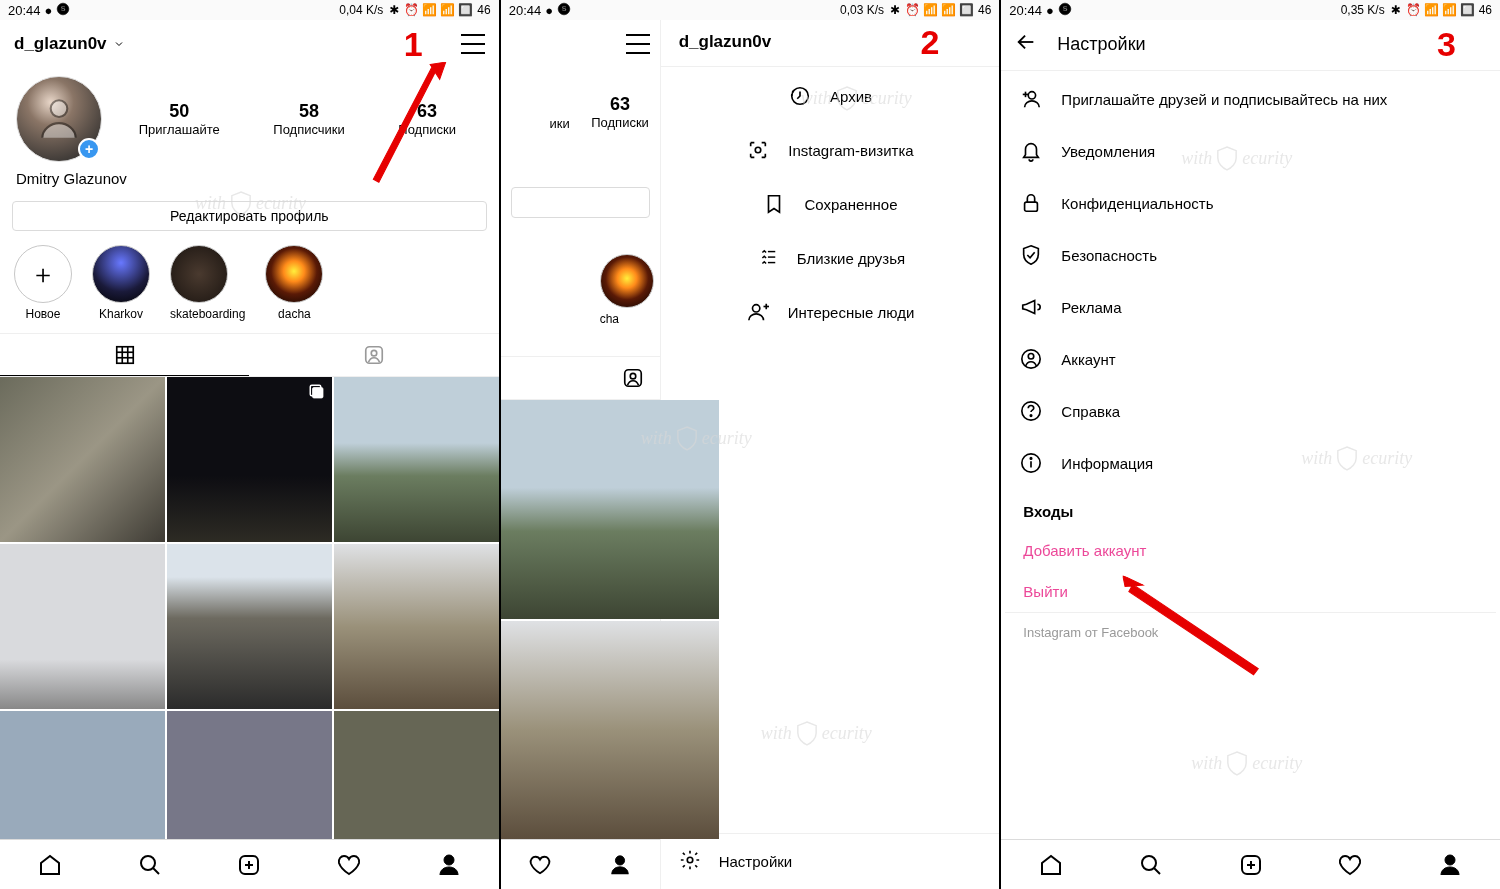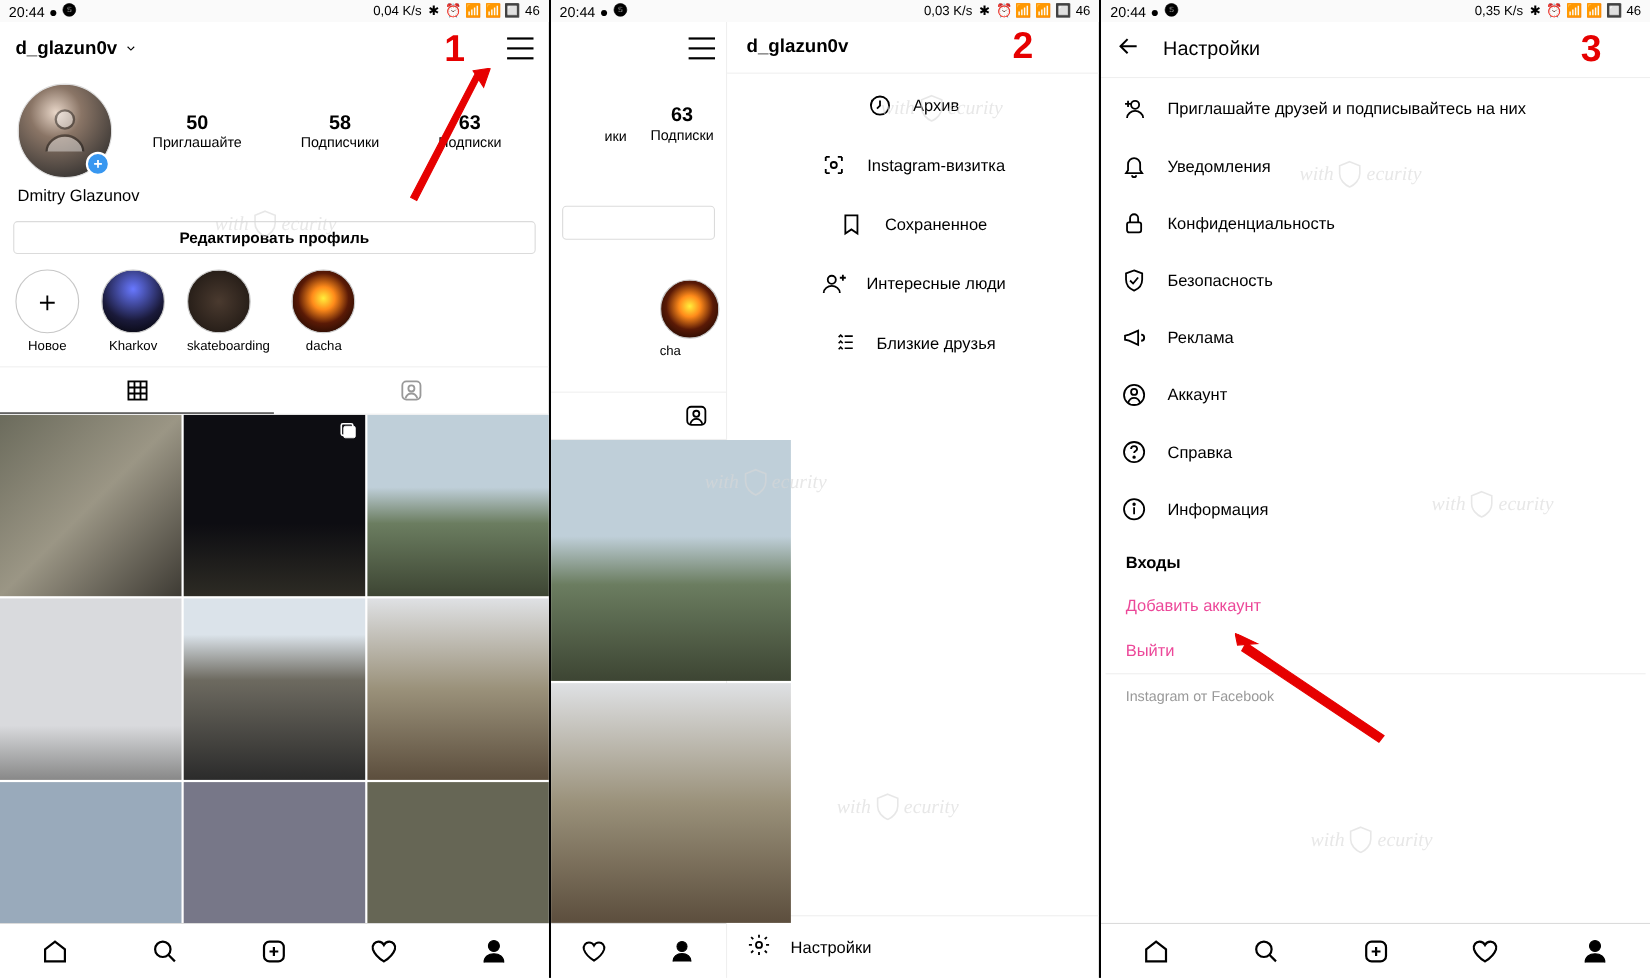--- a/index.html
+++ b/index.html
@@ -21,21 +21,21 @@
 
   .profile-row { display: flex; align-items: center; padding: 8px 16px; gap: 10px; }
   .avatar-wrap { position: relative; }
   .avatar { width: 86px; height: 86px; border-radius: 50%; background: radial-gradient(circle at 40% 30%, #e8d6c8 0%, #8a7566 30%, #2a2a2a 90%); border: 1px solid #ddd; display:flex; align-items:center; justify-content:center;}
   .avatar svg { opacity: .4; }
   .plus-badge { position: absolute; right: 2px; bottom: 2px; width: 22px; height: 22px; border-radius: 50%; background: #3897f0; color: #fff; display: flex; align-items: center; justify-content: center; border: 2px solid #fff; font-size: 14px; font-weight:700;}
   .stats { flex: 1; display: flex; justify-content: space-around; text-align: center; }
   .stat .num { font-size: 18px; font-weight: 600; }
   .stat .lbl { font-size: 13px; color: #000; }
   .display-name { padding: 0 16px 8px; font-size: 15px; }
-  .edit-btn { margin: 6px 12px 10px; border: 1px solid #dbdbdb; border-radius: 4px; padding: 6px; font-size: 14px; font-weight: 700; background:#fff;}
+  .edit-btn { margin: 6px 12px 10px; border: 1px solid #dbdbdb; border-radius: 4px; padding: 6px; font-size: 14px; font-weight: 400; background:#fff;}
 
   .highlights { display: flex; gap: 20px; padding: 4px 14px 6px; }
   .hl { text-align: center; font-size: 12px; }
   .hl-circle { width: 58px; height: 58px; border-radius: 50%; border: 1px solid #c7c7c7; background: #333; margin-bottom: 4px; display: flex; align-items: center; justify-content: center; font-size: 26px; color: #111; }
   .hl-circle.new { background: #fff; color:#000; }
   .hl-circle.kharkov { background: radial-gradient(circle at 50% 30%, #6878ff 0%, #1a1a3a 60%, #000 100%); }
   .hl-circle.sk { background: radial-gradient(circle at 50% 50%, #4a3a2f 0%, #1a1410 100%); }
   .hl-circle.dacha { background: radial-gradient(circle at 50% 45%, #ffef3c 0%, #ff8b1a 25%, #5a1a06 55%, #000 100%); }
 
   .tabs { display: flex; border-top: 1px solid #efefef; border-bottom: 1px solid #efefef; height: 44px; margin-top:6px;}
@@ -367,39 +367,39 @@
           <div class="menu-item">
             <span class="mi-ico">
                 <svg width="22" height="22" viewBox="0 0 24 24" fill="none" stroke-width="1.8">
                   <path d="M6 3h12v18l-6-4-6 4z"></path>
                 </svg>
               </span>
             <span>Сохраненное</span>
           </div>
           <div class="menu-item">
             <span class="mi-ico">
+                <svg width="22" height="22" viewBox="0 0 24 24" fill="none" stroke-width="1.6">
+                  <path d="M7 6l2-2 2 2M7 12l2-2 2 2M7 18l2-2 2 2"></path>
+                  <line x1="13" y1="5" x2="21" y2="5"></line>
+                  <line x1="13" y1="11" x2="21" y2="11"></line>
+                  <line x1="13" y1="17" x2="21" y2="17"></line>
+                </svg>
+              </span>
+            <span>Близкие друзья</span>
+          </div>
+          <div class="menu-item">
+            <span class="mi-ico">
                 <svg width="22" height="22" viewBox="0 0 24 24" fill="none" stroke-width="1.8">
                   <circle cx="10" cy="8" r="4"></circle>
                   <path d="M2 21c0-4 4-7 8-7s8 3 8 7"></path>
                   <line x1="18" y1="6" x2="24" y2="6"></line>
                   <line x1="21" y1="3" x2="21" y2="9"></line>
                 </svg>
               </span>
             <span>Интересные люди</span>
-          </div>
-          <div class="menu-item">
-            <span class="mi-ico">
-                <svg width="22" height="22" viewBox="0 0 24 24" fill="none" stroke-width="1.6">
-                  <path d="M7 6l2-2 2 2M7 12l2-2 2 2M7 18l2-2 2 2"></path>
-                  <line x1="13" y1="5" x2="21" y2="5"></line>
-                  <line x1="13" y1="11" x2="21" y2="11"></line>
-                  <line x1="13" y1="17" x2="21" y2="17"></line>
-                </svg>
-              </span>
-            <span>Близкие друзья</span>
           </div>
         </div>
         <div class="drawer-footer">
           <span class="mi-ico"><svg width="22" height="22" viewBox="0 0 24 24" fill="none" stroke-width="1.8">
                 <circle cx="12" cy="12" r="3"></circle>
                 <path d="M12 2v3M12 19v3M4.2 4.2l2.1 2.1M17.7 17.7l2.1 2.1M2 12h3M19 12h3M4.2 19.8l2.1-2.1M17.7 6.3l2.1-2.1"></path>
               </svg></span>
           <span>Настройки</span>
         </div>
       </div>

